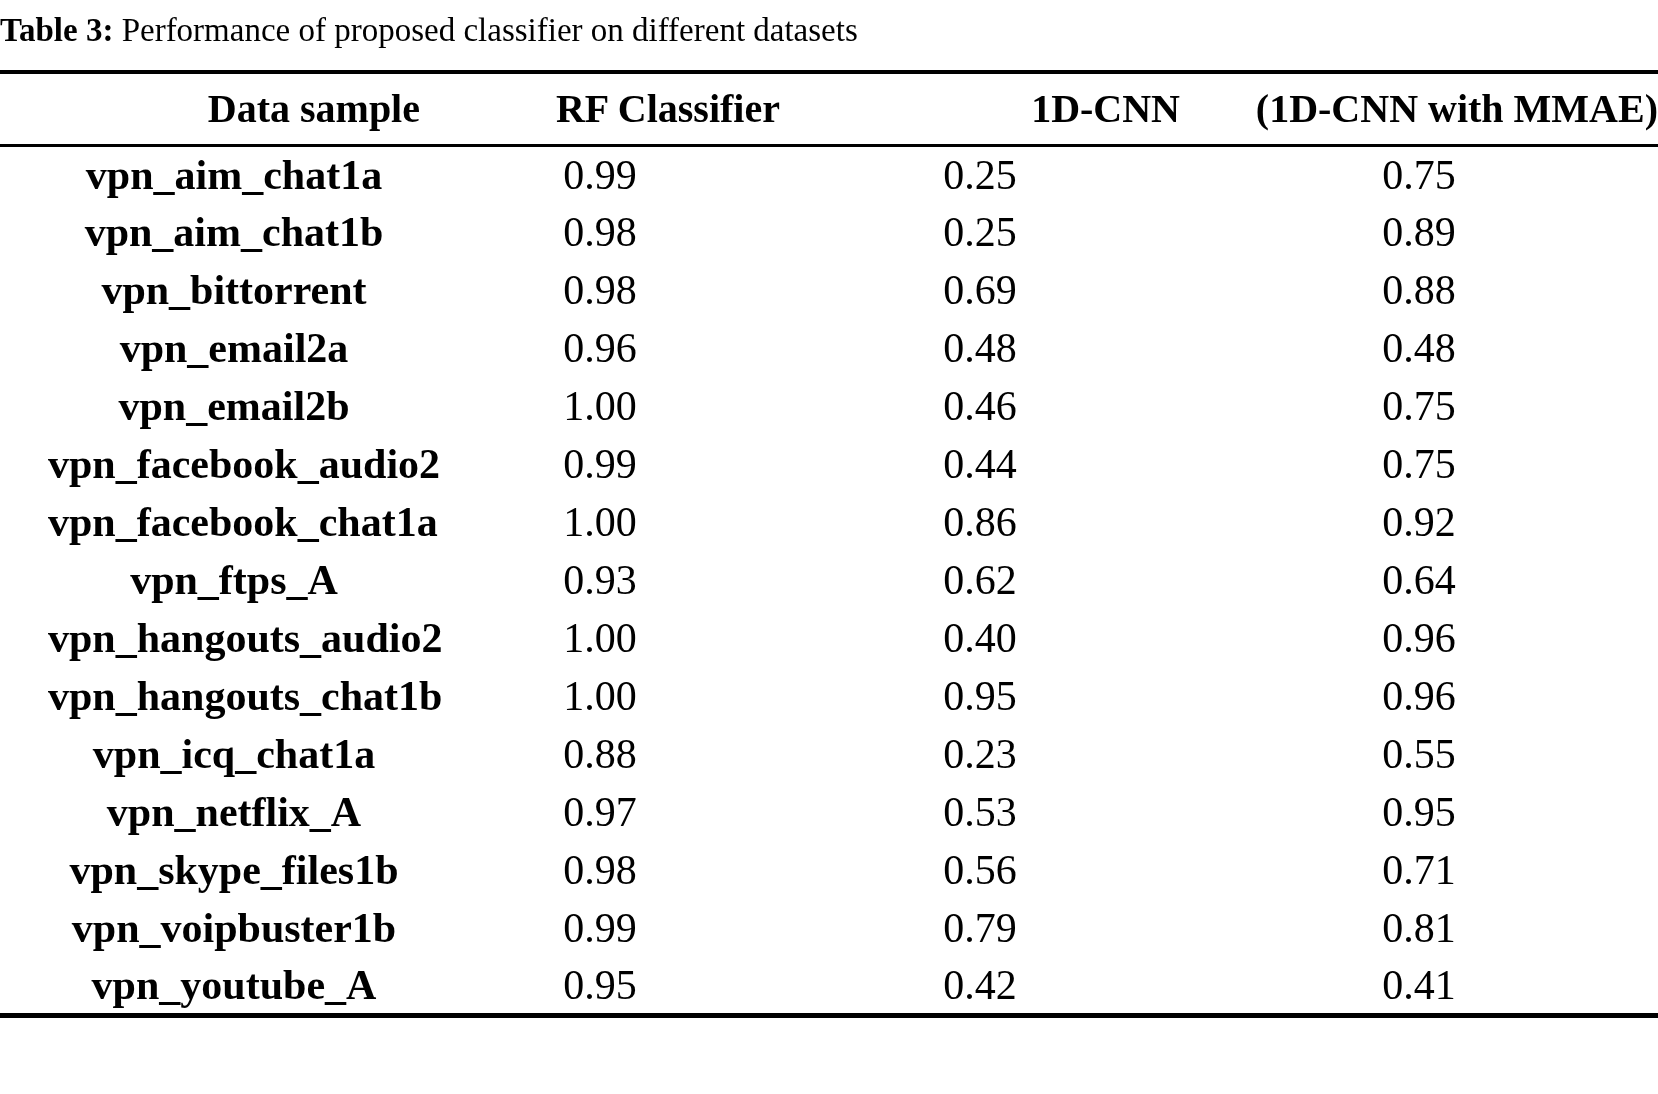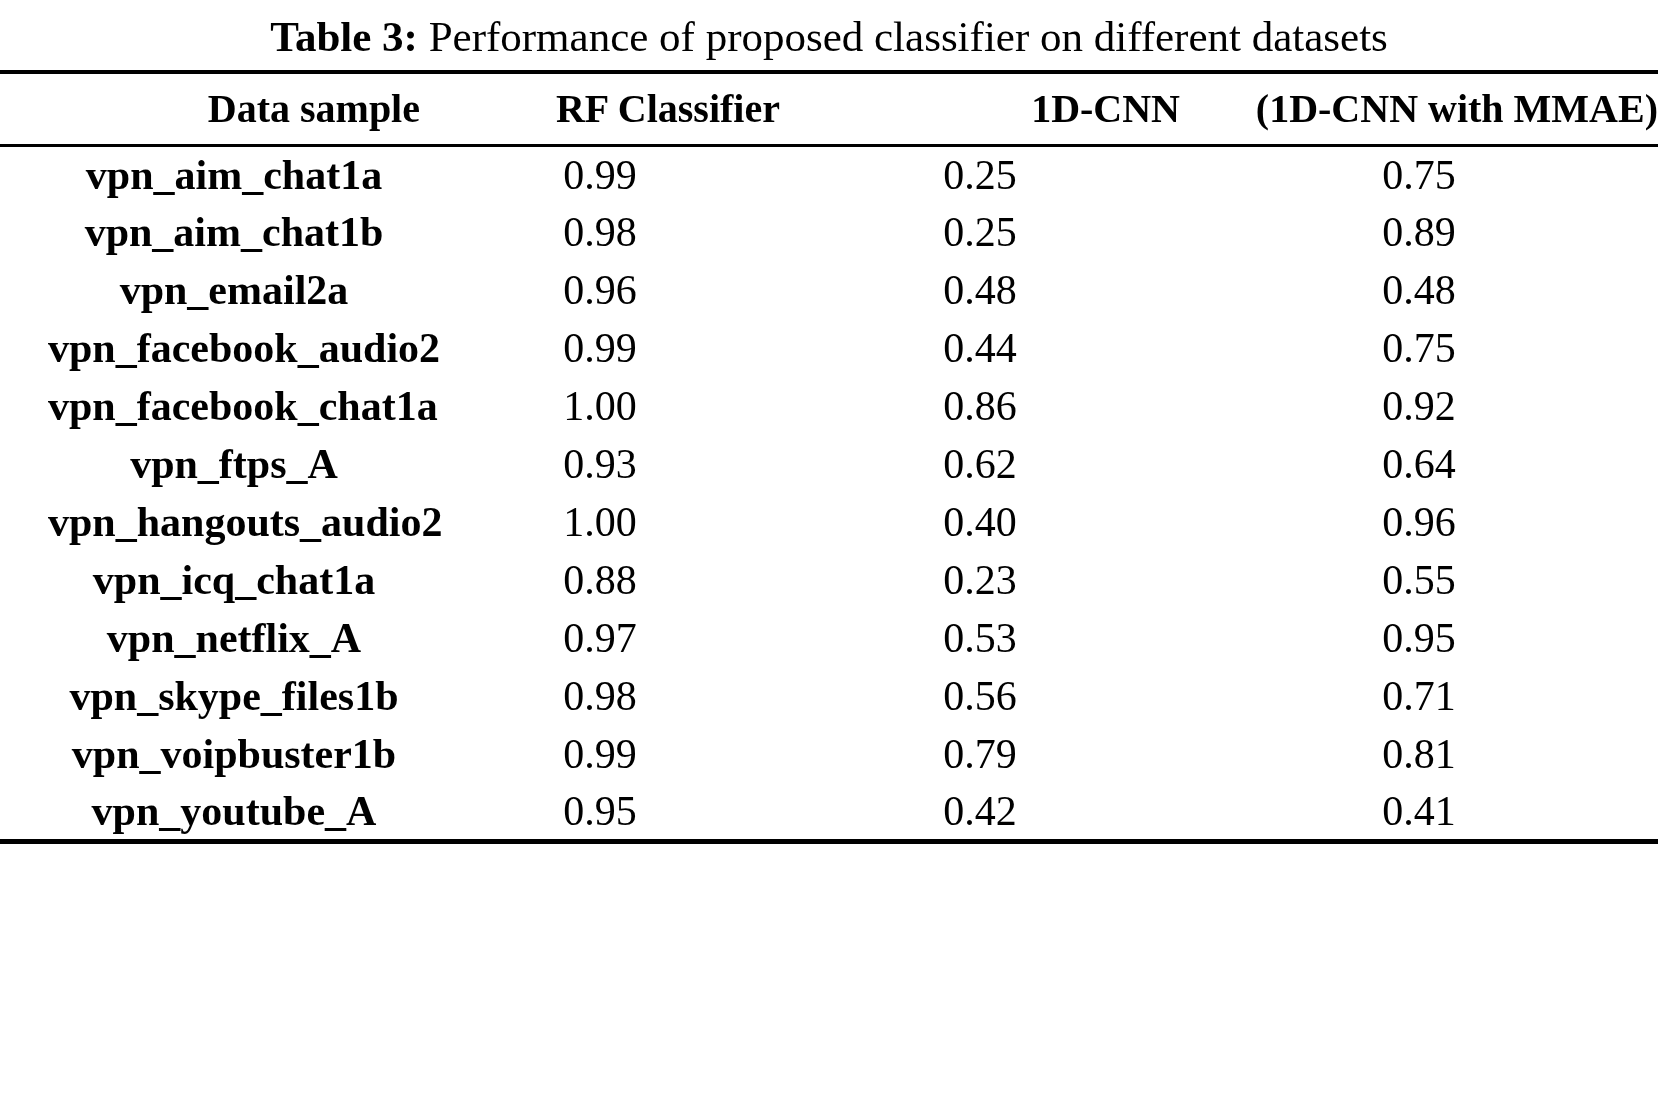--- a/index.html
+++ b/index.html
@@ -9,22 +9,21 @@
     width: 1658px;
     height: 1094px;
     background: #ffffff;
     color: #000000;
     font-family: "Liberation Serif", serif;
     overflow: hidden;
   }
   .caption {
     height: 70px;
     padding-top: 10px;
-    text-align: center;
-    font-size: 43px;
+    font-size: 33px;
     line-height: 1.25;
     white-space: nowrap;
   }
   .caption .cap-label { font-weight: bold; }
   .caption .cap-text { font-weight: normal; }
   table.results {
     width: 1658px;
     table-layout: fixed;
     border-collapse: collapse;
     border-top: 4px solid #000000;
@@ -85,24 +84,36 @@
         <td>0.25</td>
         <td>0.75</td>
       </tr>
       <tr>
         <td class="name">vpn_aim_chat1b</td>
         <td>0.98</td>
         <td>0.25</td>
         <td>0.89</td>
       </tr>
       <tr>
+        <td class="name">vpn_bittorrent</td>
+        <td>0.98</td>
+        <td>0.69</td>
+        <td>0.88</td>
+      </tr>
+      <tr>
         <td class="name">vpn_email2a</td>
         <td>0.96</td>
         <td>0.48</td>
         <td>0.48</td>
+      </tr>
+      <tr>
+        <td class="name">vpn_email2b</td>
+        <td>1.00</td>
+        <td>0.46</td>
+        <td>0.75</td>
       </tr>
       <tr>
         <td class="name">vpn_facebook_audio2</td>
         <td>0.99</td>
         <td>0.44</td>
         <td>0.75</td>
       </tr>
       <tr>
         <td class="name">vpn_facebook_chat1a</td>
         <td>1.00</td>
@@ -112,20 +123,26 @@
       <tr>
         <td class="name">vpn_ftps_A</td>
         <td>0.93</td>
         <td>0.62</td>
         <td>0.64</td>
       </tr>
       <tr>
         <td class="name">vpn_hangouts_audio2</td>
         <td>1.00</td>
         <td>0.40</td>
+        <td>0.96</td>
+      </tr>
+      <tr>
+        <td class="name">vpn_hangouts_chat1b</td>
+        <td>1.00</td>
+        <td>0.95</td>
         <td>0.96</td>
       </tr>
       <tr>
         <td class="name">vpn_icq_chat1a</td>
         <td>0.88</td>
         <td>0.23</td>
         <td>0.55</td>
       </tr>
       <tr>
         <td class="name">vpn_netflix_A</td>

